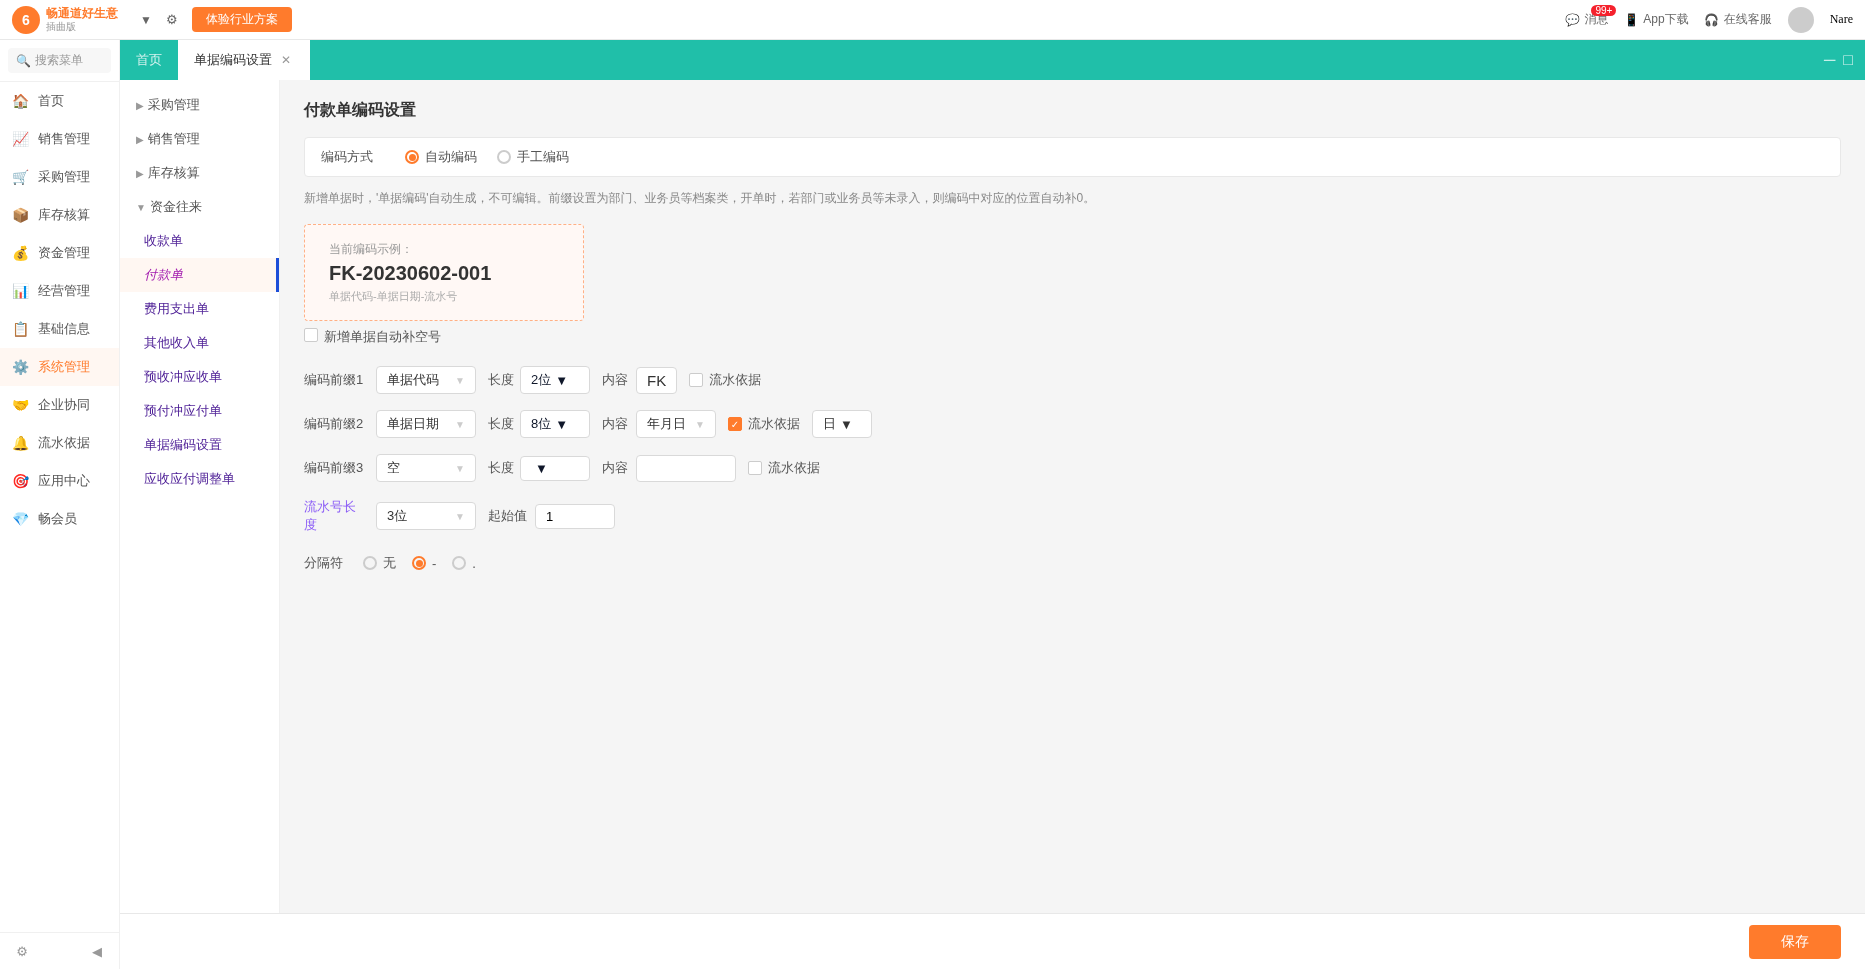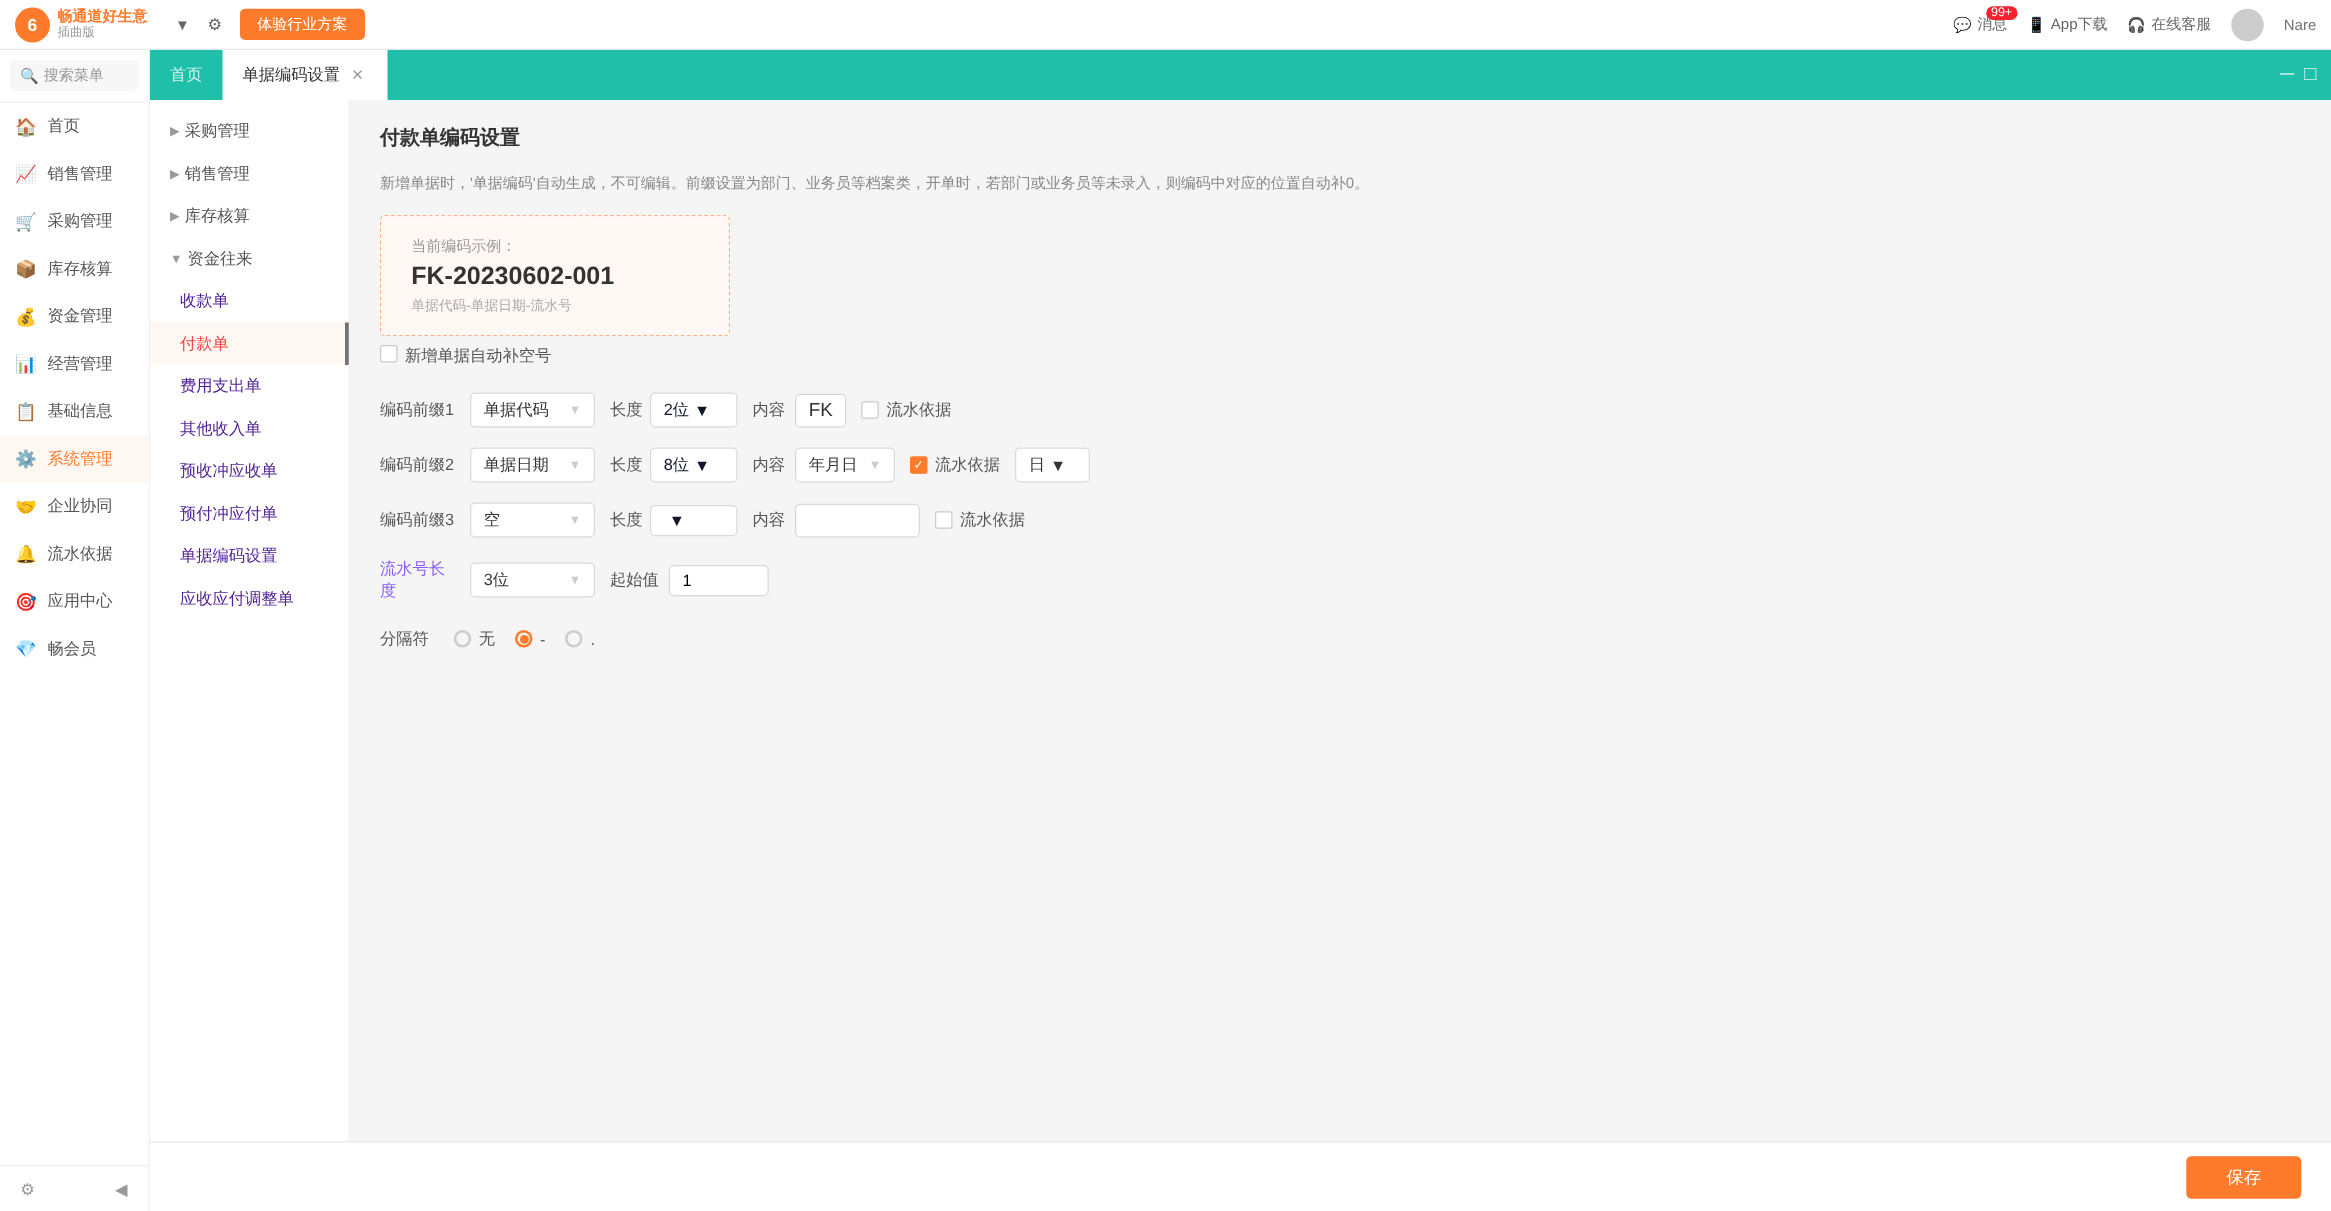--- a/index.html
+++ b/index.html
@@ -49,21 +49,21 @@
 
     
     .page-content { flex: 1; overflow: auto; display: flex; }
 
     
     .sub-sidebar { width: 160px; background: #fff; border-right: 1px solid #f0f0f0; flex-shrink: 0; padding: 8px 0; }
     .sub-sidebar-group { }
     .sub-sidebar-group-header { display: flex; align-items: center; gap: 4px; padding: 8px 16px; cursor: pointer; color: #555; font-size: 13px; font-weight: 500; }
     .sub-sidebar-group-header .arrow { font-size: 10px; color: #999; }
     .sub-sidebar-item { padding: 8px 16px 8px 24px; cursor: pointer; color: #4c1d95; font-size: 13px; }
-    .sub-sidebar-item.active { background: #fff7f2; color: #ef4444; border-right: 3px solid #737373; }
+    .sub-sidebar-item.active { background: #fff7f2; color: #a21caf; border-right: 3px solid #1d4ed8; font-style: italic; }
 
     
     .form-area { flex: 1; padding: 20px 24px; overflow: auto; background: #f5f5f5; }
     .form-title { font-size: 16px; font-weight: bold; color: #333; margin-bottom: 16px; }
 
     
     .encoding-type { background: #fff; padding: 10px 16px; border-radius: 4px; margin-bottom: 12px; display: flex; align-items: center; gap: 24px; border: 1px solid #e8e8e8; }
     .encoding-label { font-size: 13px; color: #555; margin-right: 8px; }
     .radio-group { display: flex; align-items: center; gap: 20px; }
     .radio-item { display: flex; align-items: center; gap: 6px; cursor: pointer; font-size: 13px; color: #555; }
@@ -146,21 +146,21 @@
     </div>
     <div class="topbar-right-item">
       <span>📱</span>
       <span>App下载</span>
     </div>
     <div class="topbar-right-item">
       <span>🎧</span>
       <span>在线客服</span>
     </div>
     <div class="topbar-avatar"></div>
-    <span style="font-size:12px;color:#737373;">Nare</span>
+    <span style="font-size:12px;color:#000000;font-family:Liberation Serif, serif;">Nare</span>
   </div>
 </div>
 
 <div class="main-layout">
 
   <div class="sidebar">
     <div class="sidebar-search">
       <div class="sidebar-search-inner">
         <span>🔍</span>
         <span>搜索菜单</span>
@@ -274,20 +274,33 @@
             <div class="sub-sidebar-item">单据编码设置</div>
             <div class="sub-sidebar-item">应收应付调整单</div>
           </div>
         </div>
       </div>
 
       <div class="form-area">
         <div class="form-title">付款单编码设置</div>
 
         
+        <div class="encoding-type">
+          <span class="encoding-label">编码方式</span>
+          <div class="radio-group">
+            <div class="radio-item">
+              <div class="radio-circle checked"></div>
+              <span>自动编码</span>
+            </div>
+            <div class="radio-item">
+              <div class="radio-circle"></div>
+              <span>手工编码</span>
+            </div>
+          </div>
+        </div>
 
         
         <div class="info-text">新增单据时，'单据编码'自动生成，不可编辑。前缀设置为部门、业务员等档案类，开单时，若部门或业务员等未录入，则编码中对应的位置自动补0。</div>
 
         
         <div class="preview-box">
           <div class="preview-label">当前编码示例：</div>
           <div class="preview-code">FK-20230602-001</div>
           <div class="preview-sub">单据代码-单据日期-流水号</div>
         </div>

